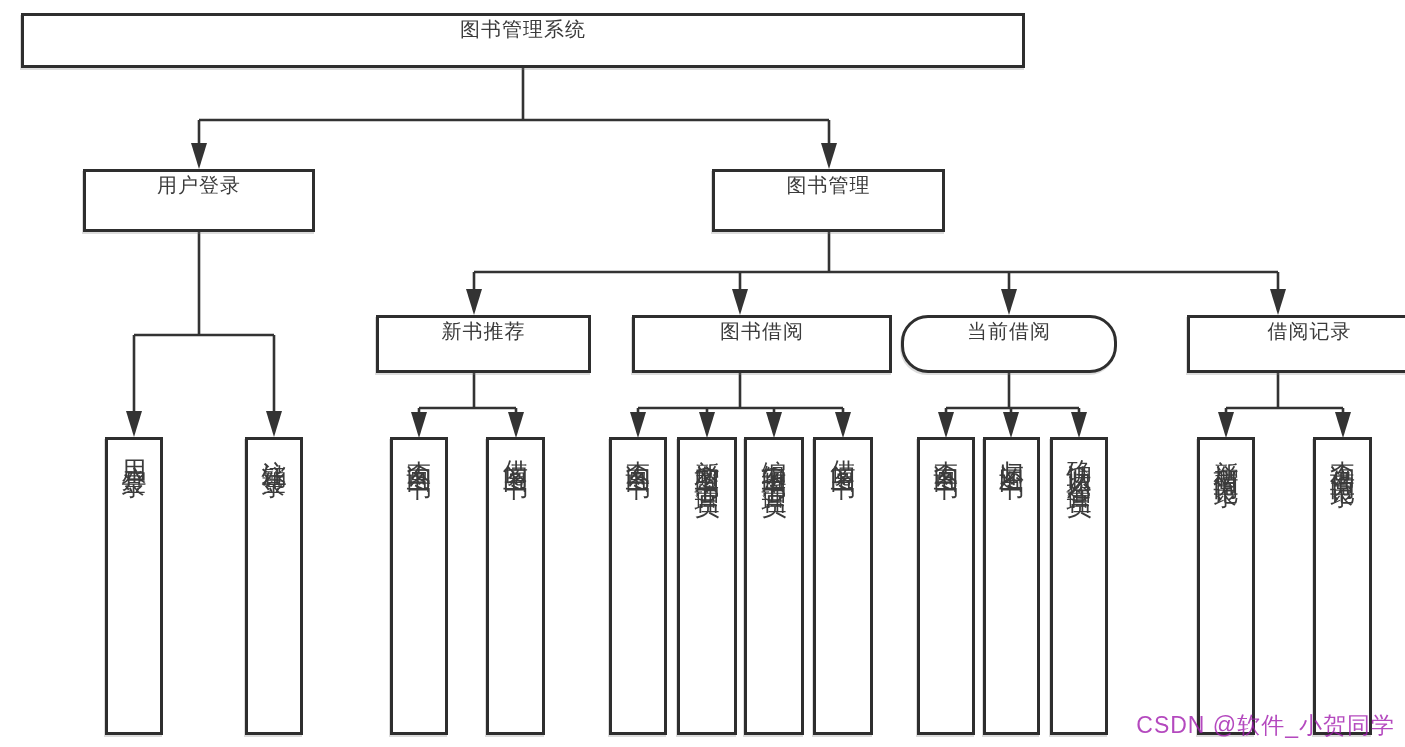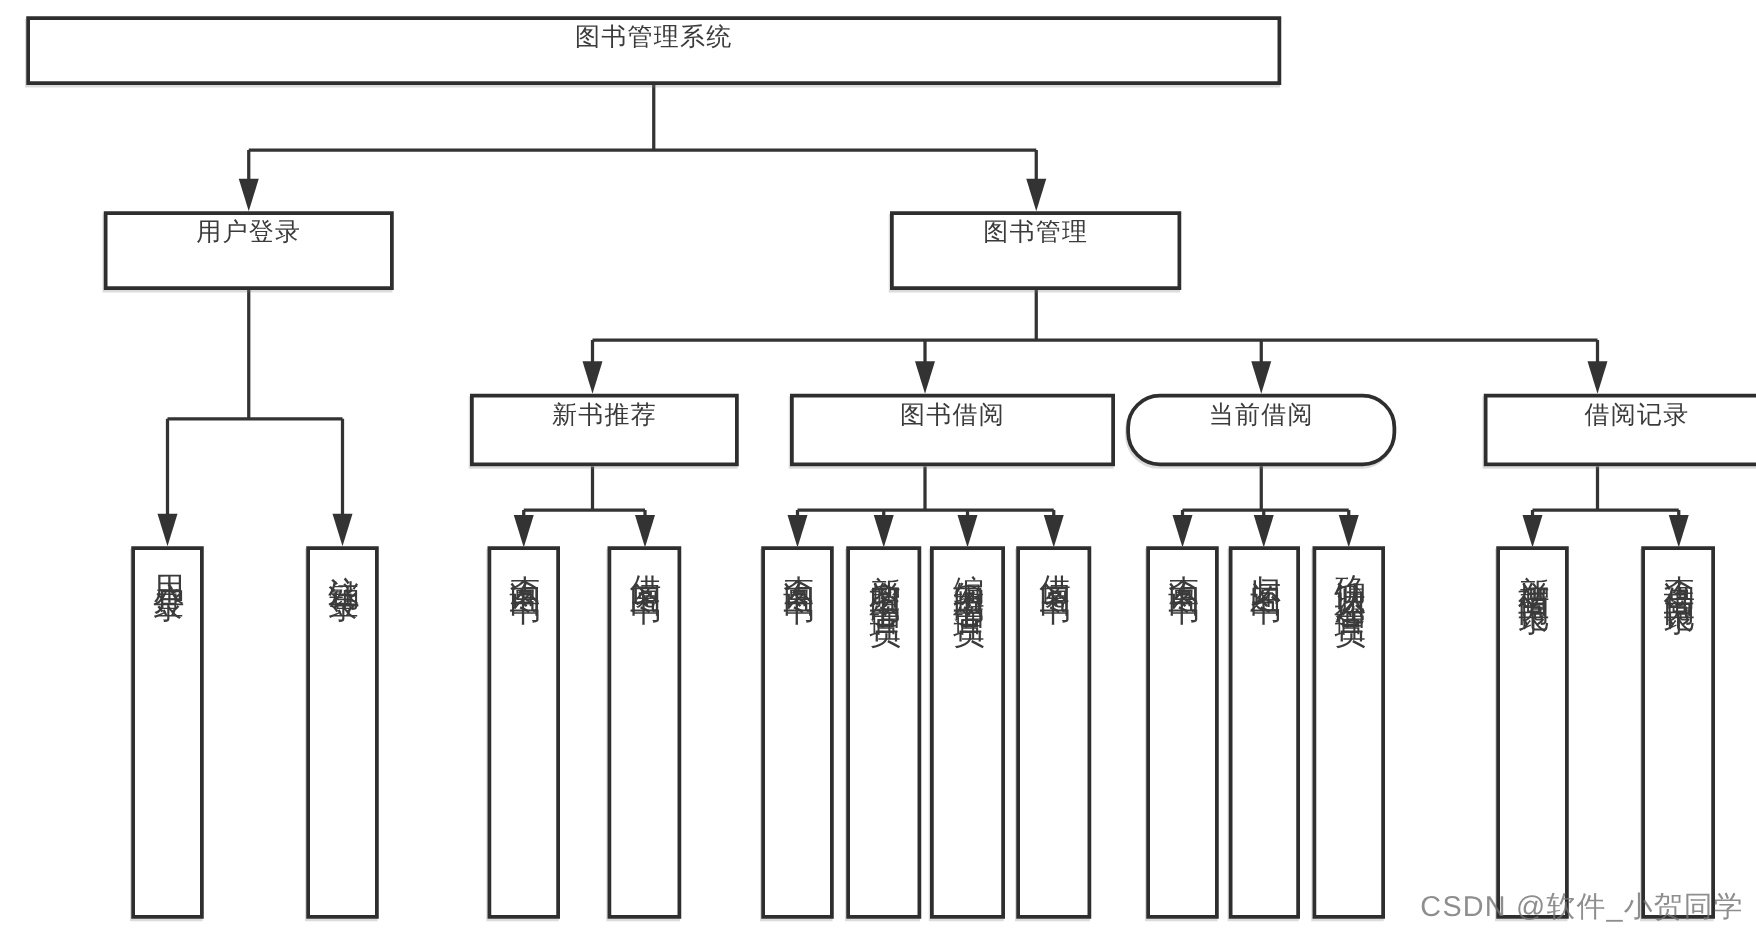--- a/index.html
+++ b/index.html
@@ -43,21 +43,21 @@
     font-size: 25px;
     letter-spacing: 5px;
     line-height: 1;
     white-space: nowrap;
   }
   #watermark {
     position: absolute;
     top: 710px;
     right: 10px;
     font-size: 23px;
-    color: #737373;
+    color: #a21caf;
     opacity: 0.8;
     letter-spacing: 1px;
     white-space: nowrap;
     pointer-events: none;
   }
 </style>
 </head>
 <body>
 
 <div id="canvas">

